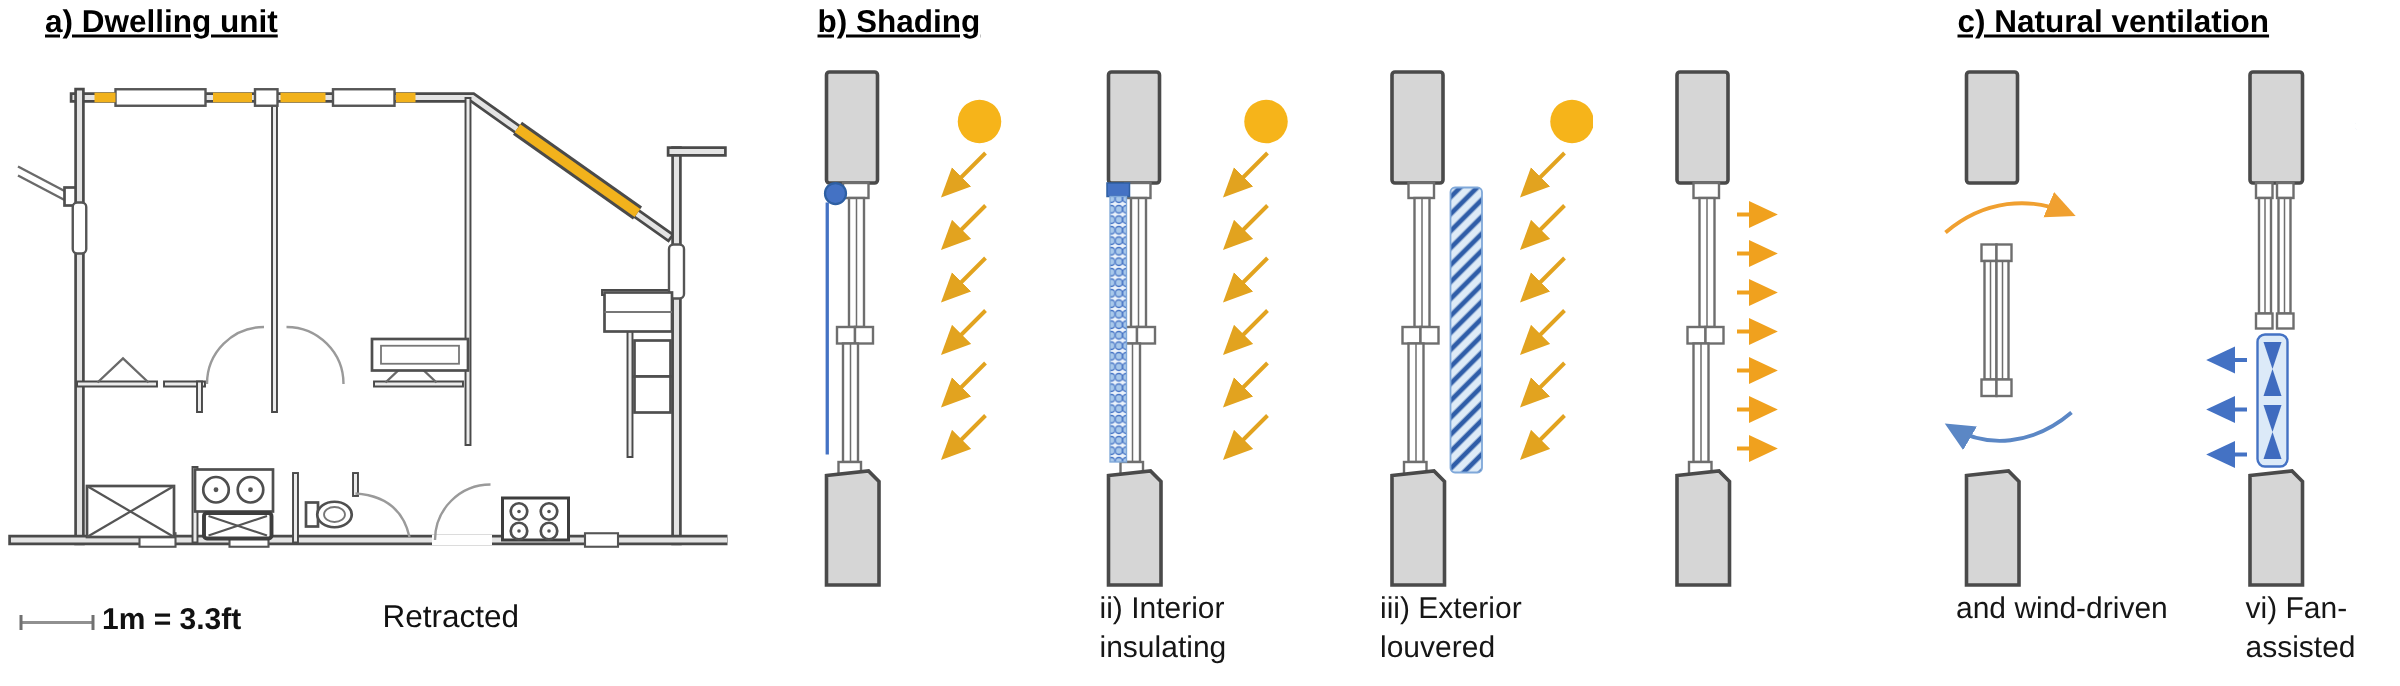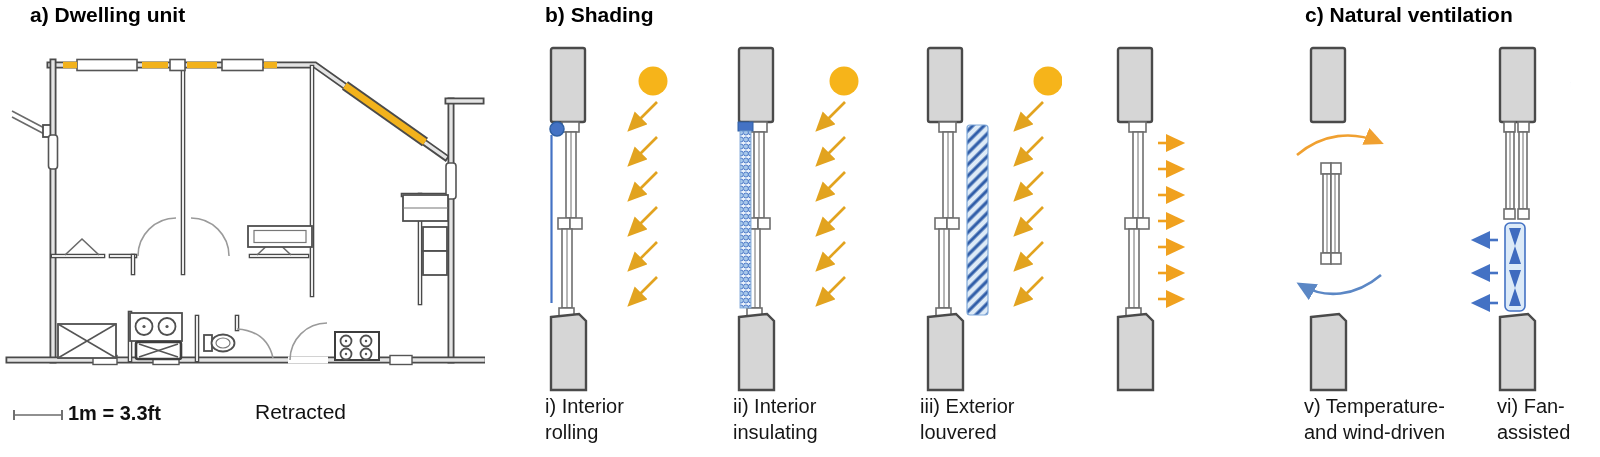--- a/index.html
+++ b/index.html
@@ -1,18 +1,18 @@
 <!DOCTYPE html>
 <html><head>
 <meta charset="utf-8">
 <style>
   html,body{margin:0;padding:0;background:#fff;}
   .figure{position:relative;width:1600px;height:457px;background:#fff;overflow:hidden;
           font-family:"Liberation Sans",sans-serif;color:#111;}
-  .heading{position:absolute;top:3px;font-size:21px;font-weight:700;color:#000;white-space:nowrap;}
+  .heading{position:absolute;top:3px;font-size:21px;font-weight:700;color:#000;white-space:nowrap;text-decoration:underline;}
   .col-label{position:absolute;top:393px;font-size:20px;line-height:26px;color:#161616;white-space:nowrap;}
   .col-label span{display:block;}
   .diag{position:absolute;top:45px;}
   .plan{position:absolute;left:5px;top:45px;}
   .scalebar{position:absolute;left:12px;top:408px;}
   .scale-text{position:absolute;left:68px;top:402px;font-size:20px;font-weight:700;}
   .corridor{position:absolute;left:255px;top:400px;font-size:21px;}
   
   .wO{stroke:#4a4a4a;stroke-width:7;fill:none;stroke-linecap:square;}
   .wC{stroke:#e4e4e4;stroke-width:3.4;fill:none;stroke-linecap:square;}
@@ -339,36 +339,31 @@
       <polygon points="59,261 71,261 65,243" fill="#3f6bbf"></polygon>
     </g>
     <g>
       <line class="fanray" x1="48" y1="195" x2="26" y2="195" marker-end="url(#mBlue)"></line>
       <line class="fanray" x1="48" y1="228" x2="26" y2="228" marker-end="url(#mBlue)"></line>
       <line class="fanray" x1="48" y1="258" x2="26" y2="258" marker-end="url(#mBlue)"></line>
     </g>
     <polygon points="50,272 78,269 85,276 85,345 50,345" class="wallblock"></polygon>
   </svg>
 
-  <div class="col-label" style="left:545px">
-    <span>i) Interior</span>
-      <span>rolling</span>
-  </div>
   <div class="col-label" style="left:733px">
     <span>ii) Interior</span>
       <span>insulating</span>
   </div>
   <div class="col-label" style="left:920px">
     <span>iii) Exterior</span>
       <span>louvered</span>
   </div>
   <div class="col-label" style="left:1108px">
   </div>
   <div class="col-label" style="left:1304px">
-    <span>v) Temperature-</span>
       <span>and wind-driven</span>
   </div>
   <div class="col-label" style="left:1497px">
     <span>vi) Fan-</span>
       <span>assisted</span>
   </div>
 
 </div>
 
 </body></html>

